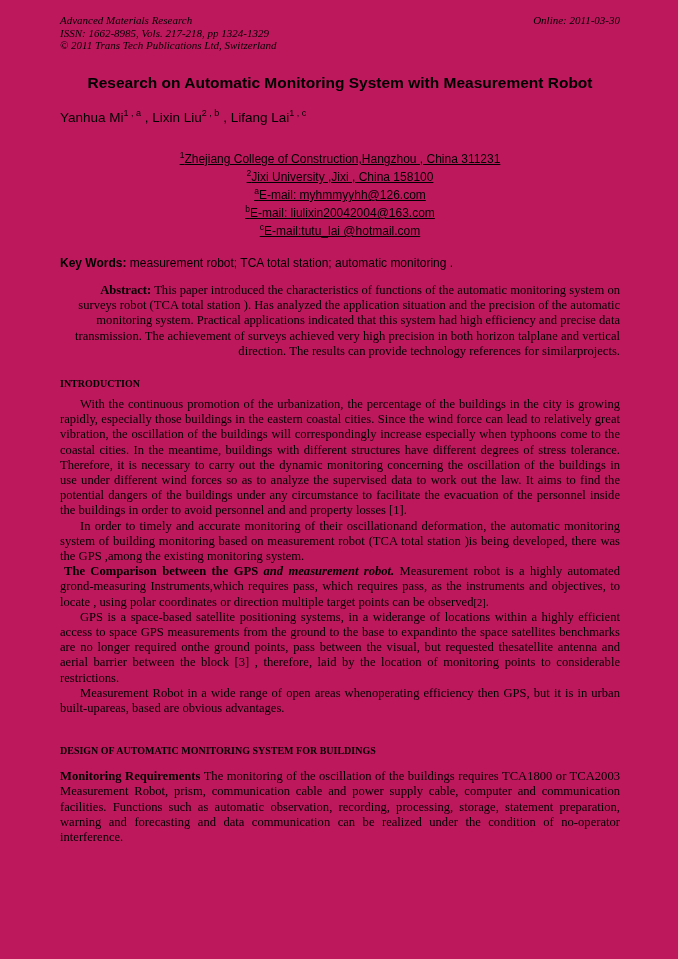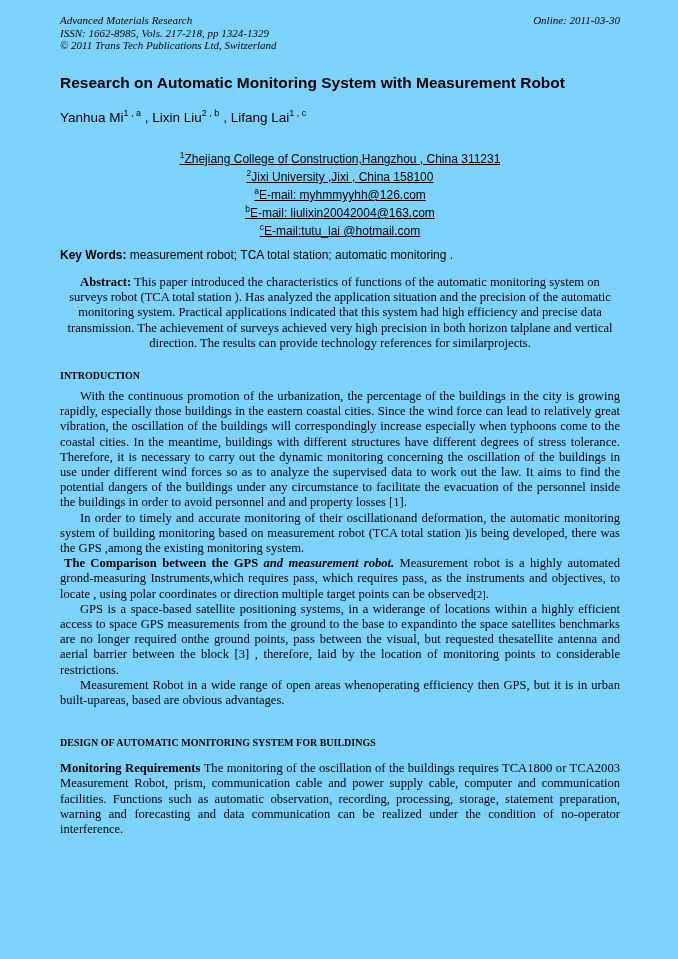--- a/index.html
+++ b/index.html
@@ -1,42 +1,42 @@
 <!DOCTYPE html>
 <html><head>
 <meta charset="utf-8">
 <style>
   * { margin: 0; padding: 0; box-sizing: border-box; }
   html, body { background: #ffffff; }
   .page {
     position: relative;
     width: 678px;
     height: 959px;
-    background: #7dd3fc;
+    background: #be185d;
     color: #000000;
     font-family: "Liberation Serif", serif;
     padding: 14px 58px 20px 60px;
     overflow: hidden;
   }
   
   .header-row {
     display: flex;
     justify-content: space-between;
     align-items: flex-start;
     font-family: "Liberation Serif", serif;
     font-style: italic;
     font-size: 11px;
     line-height: 12.5px;
   }
   .header-left div { white-space: nowrap; }
   .header-right { white-space: nowrap; }
   
   .title {
     margin-top: 22px;
-    text-align: left;
+    text-align: center;
     font-family: "Liberation Sans", sans-serif;
     font-weight: bold;
     font-size: 15.5px;
     line-height: 18px;
   }
   .authors {
     margin-top: 16px;
     text-align: left;
     font-family: "Liberation Sans", sans-serif;
     font-size: 13.5px;
@@ -46,33 +46,33 @@
   .affil {
     text-align: center;
     font-family: "Liberation Sans", sans-serif;
     font-size: 12px;
     line-height: 14px;
     text-decoration: underline;
   }
   .affil sup { font-size: 8.5px; }
   
   .keywords {
-    margin-top: 10px;
+    margin-top: 18px;
     font-family: "Liberation Sans", sans-serif;
     font-size: 12px;
     line-height: 15px;
   }
   .keywords b { font-weight: bold; }
   
   .bodytext {
     font-family: "Liberation Serif", serif;
     font-size: 12.6px;
     line-height: 15.2px;
   }
-  p.abstract { margin-top: 12px; text-align: center; font-family: Liberation Serif, serif; }
+  p.abstract { margin-top: 12px; text-align: right; font-family: Liberation Serif, serif; }
   h2.sec {
     font-family: "Liberation Serif", serif;
     font-weight: bold;
     font-size: 10px;
     line-height: 15px;
   }
   .sec-intro { margin-top: 17px; }
   .sec-design { margin-top: 27px; }
   p.body { text-align: justify; }
   p.indent { text-indent: 20px; }

